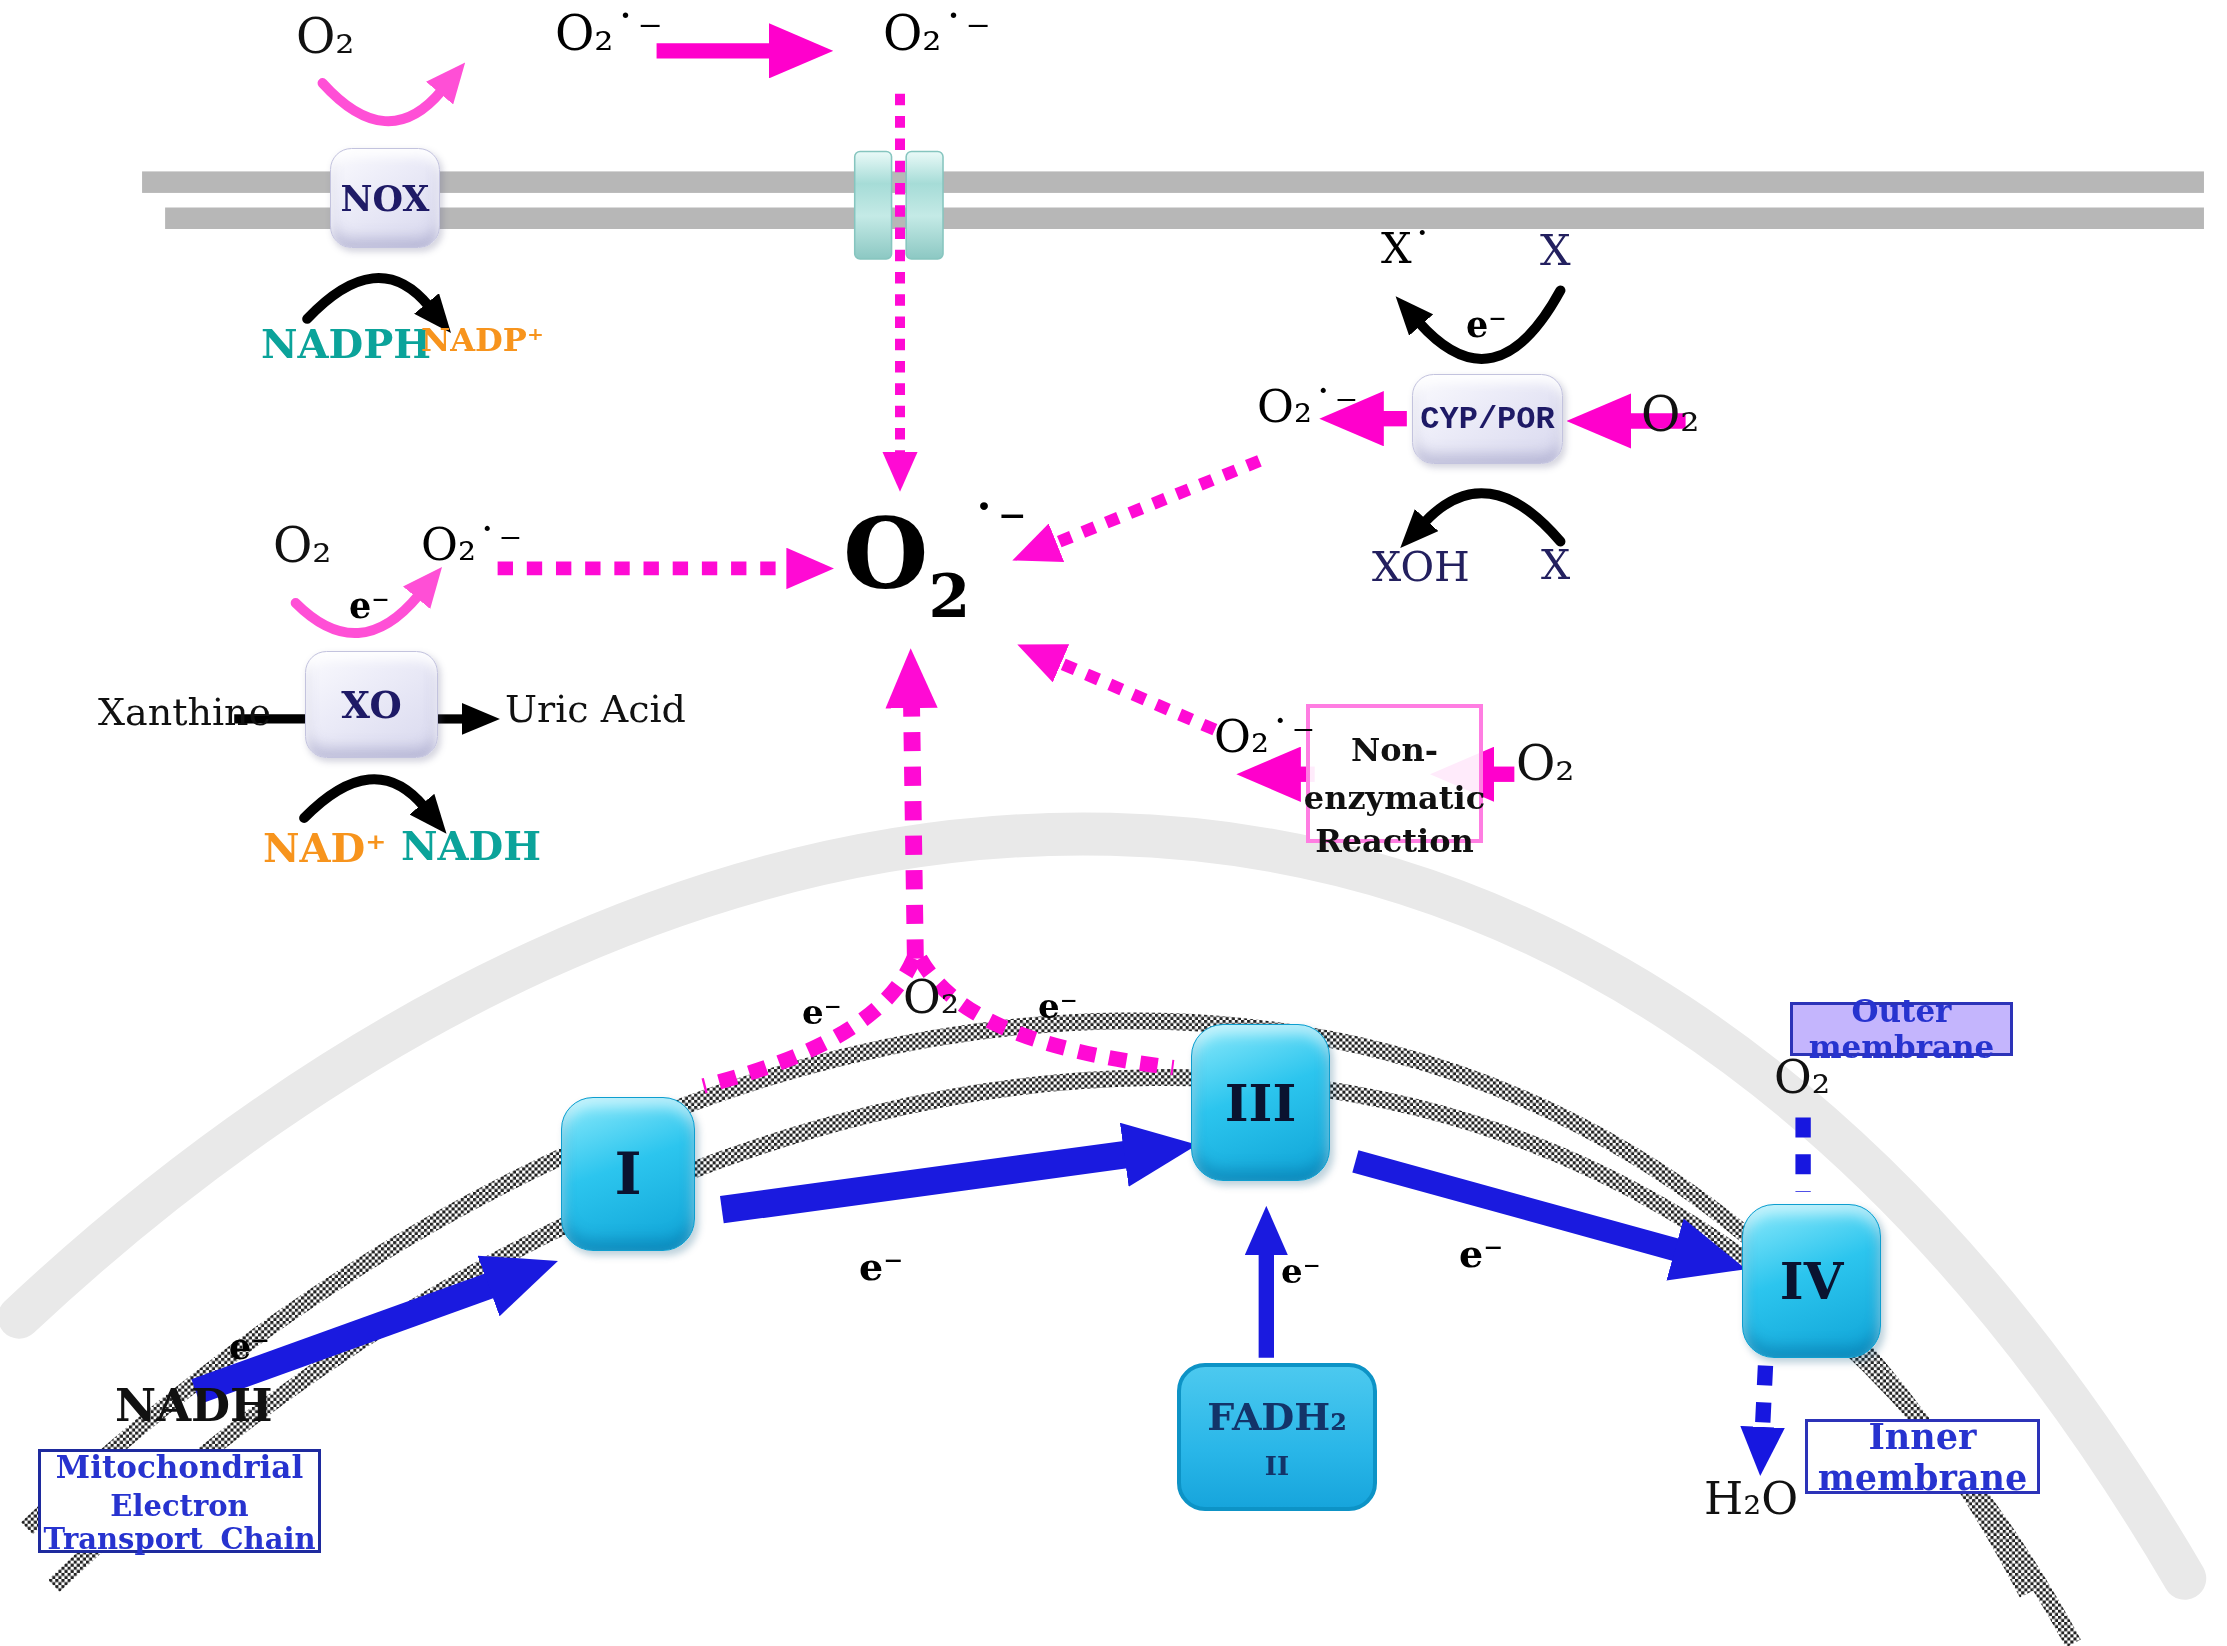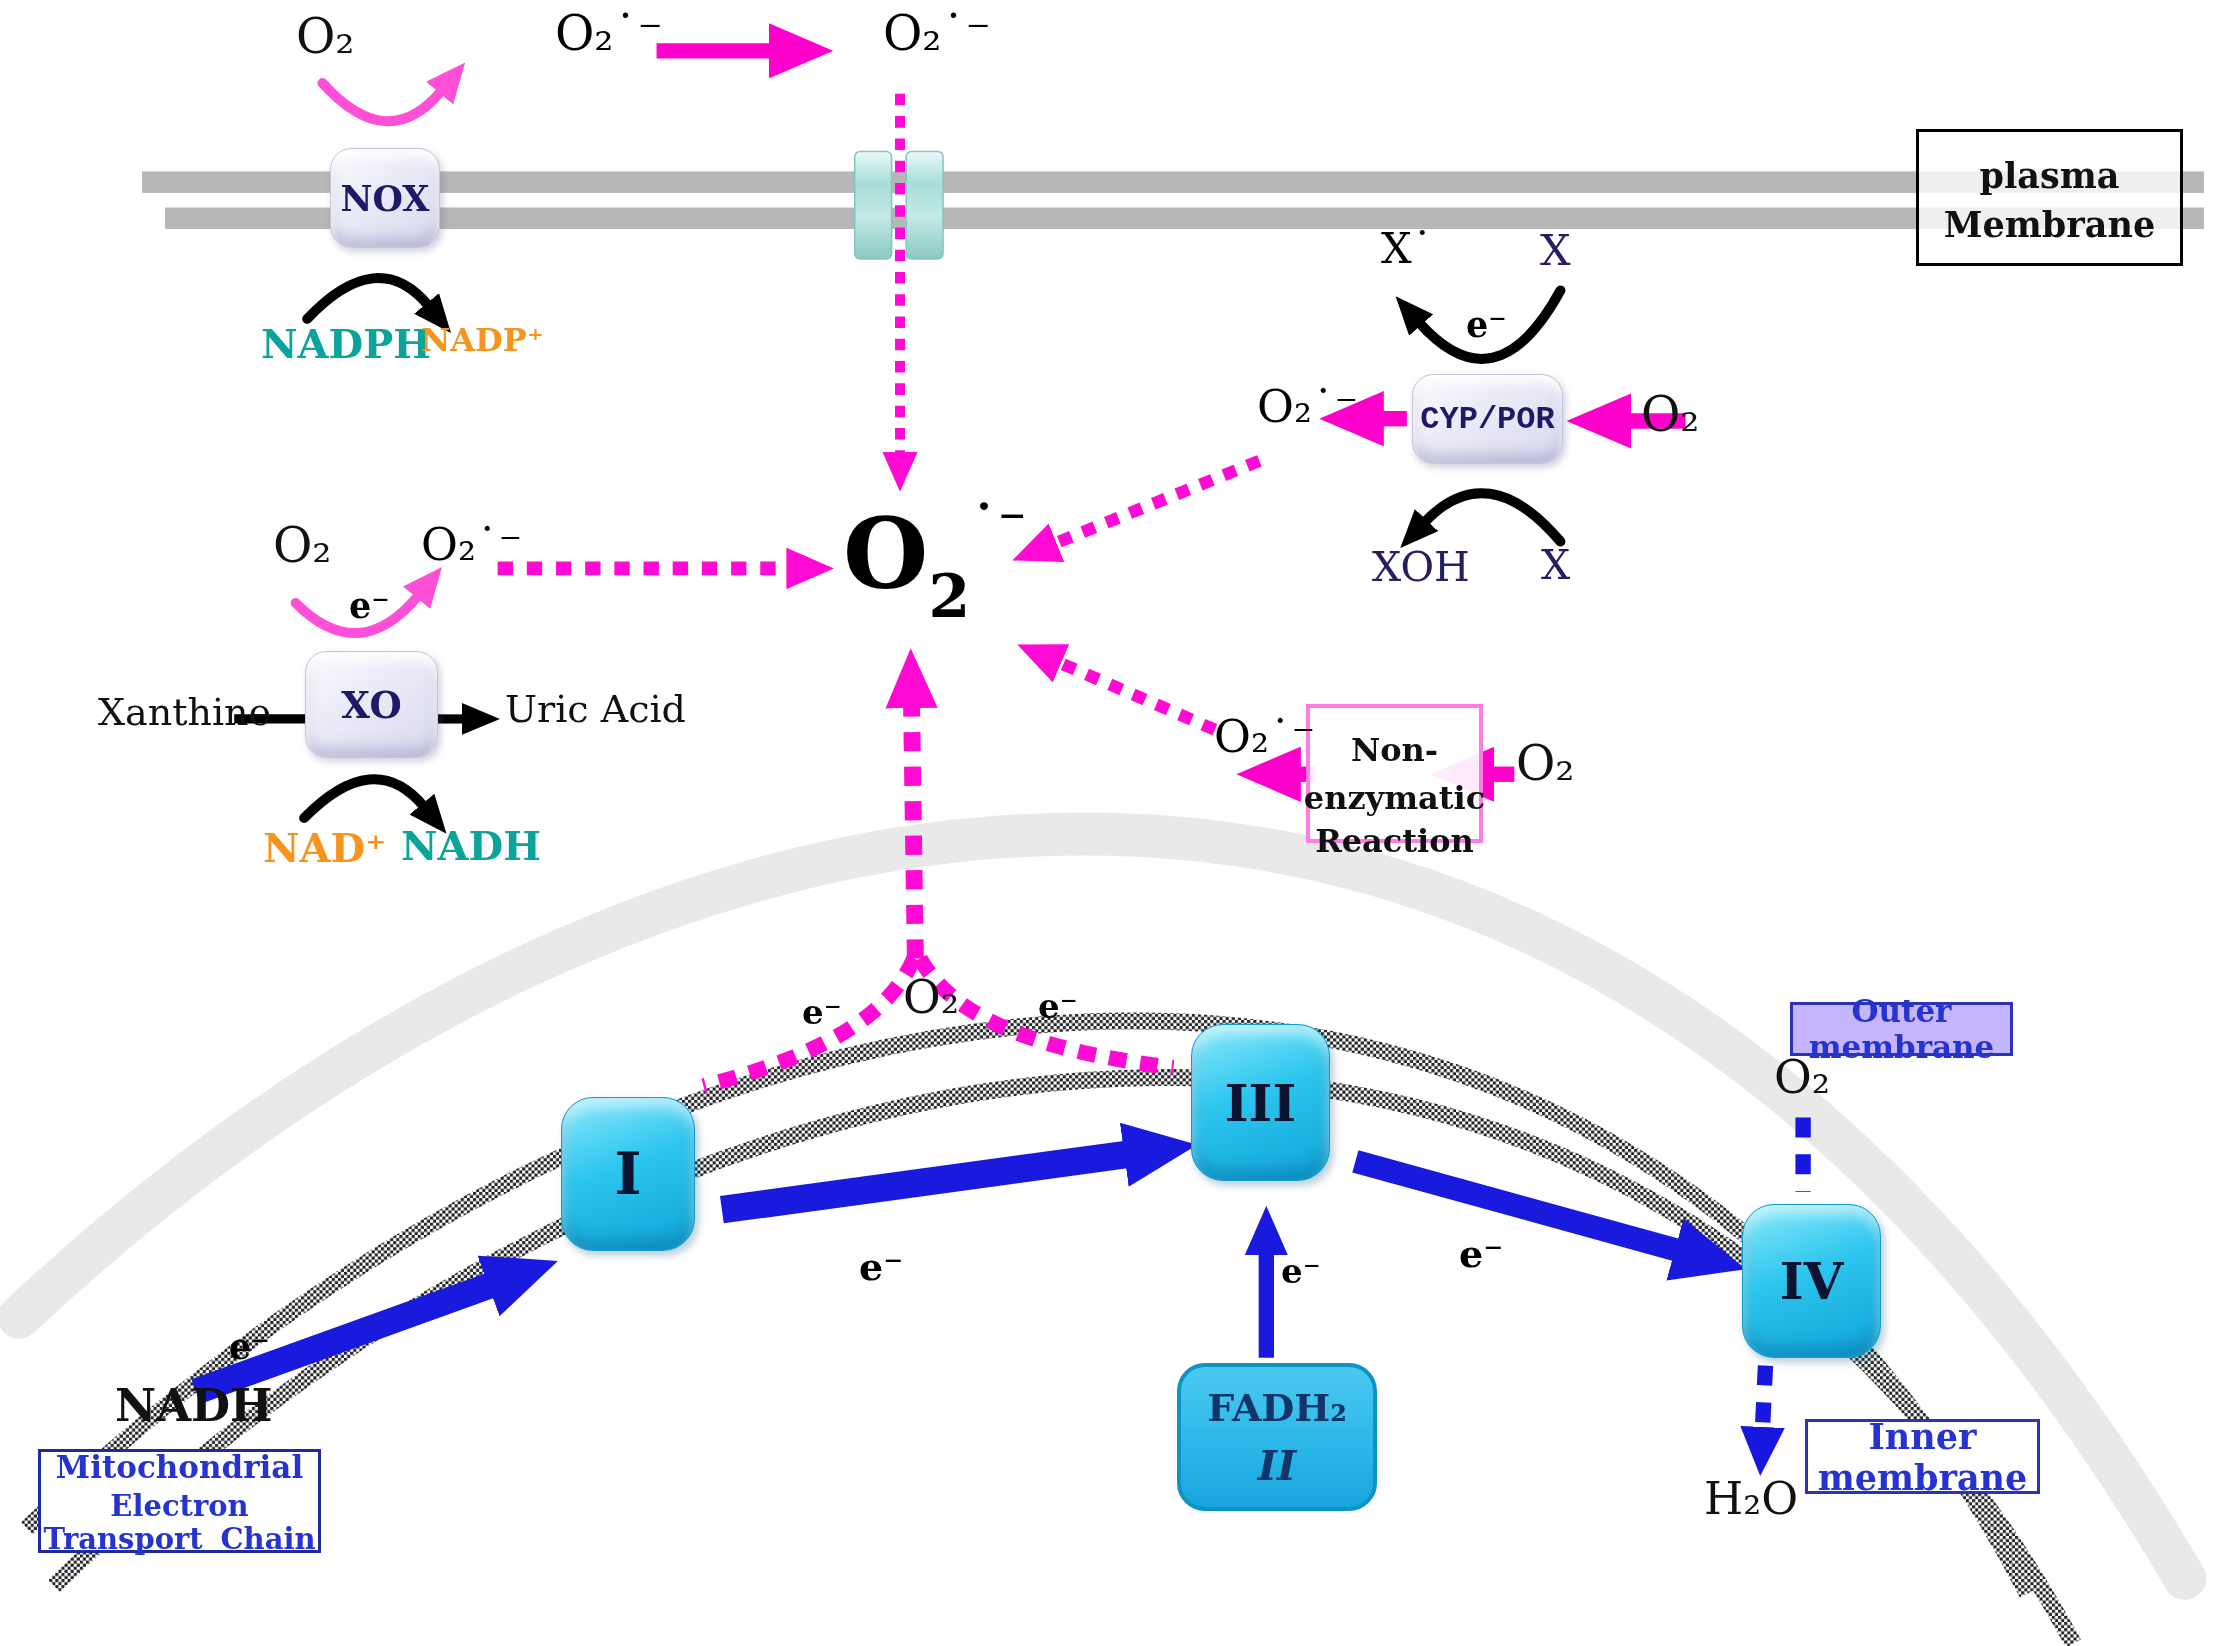--- a/index.html
+++ b/index.html
@@ -128,24 +128,20 @@
     <line x1="1765" y1="1512" x2="2185" y2="1628" stroke="#1a1adf" stroke-width="30" marker-end="url(#blue)"></line>
     <line x1="1649" y1="1768" x2="1649" y2="1630" stroke="#1a1adf" stroke-width="20" marker-end="url(#blmed)"></line>
     <line x1="2348" y1="1455" x2="2348" y2="1552" stroke="#1717e0" stroke-width="20" stroke-dasharray="26 22"></line>
     <line x1="2299" y1="1778" x2="2295" y2="1862" stroke="#1717e0" stroke-width="20" stroke-dasharray="26 22" marker-end="url(#bldash)"></line>
   </svg>
 
   <div class="enzbox" style="left:330px;top:148px;width:108px;height:98px;font-size:35px;">
     <span>NOX</span>
   </div>
 
-  <div class="obox" style="left:1916px;top:129px;width:261px;height:131px;border:3.8px solid #000;background:rgba(255,255,255,.78);">
-    <div class="black bold" style="font-size:35px;line-height:1.55;">plasma</div>
-    <div class="black bold" style="font-size:35px;line-height:1.2;">Membrane</div>
-  </div>
 
   <div class="enzbox" style="left:1412px;top:374px;width:149px;height:88px;font-size:32px;font-family:Liberation Mono, monospace;">
     <span>CYP/POR</span>
   </div>
 
   <div class="enzbox" style="left:305px;top:651px;width:131px;height:105px;font-size:37px;">
     <span>XO</span>
   </div>
 
   <div class="obox" style="left:1306px;top:704px;width:169px;height:131px;border:4.6px solid #ff7de2;background:rgba(255,255,255,.92);">
@@ -157,21 +153,21 @@
     <span>I</span>
   </div>
   <div class="cplx" style="left:1191px;top:1024px;width:137px;height:155px;font-size:51px;">
     <span>III</span>
   </div>
   <div class="cplx" style="left:1742px;top:1204px;width:137px;height:152px;font-size:51px;">
     <span>IV</span>
   </div>
   <div class="cplx flatcyan" style="left:1177px;top:1363px;width:192px;height:140px;">
     <div class="bold" style="font-size:38px;">FADH₂</div>
-    <div class="bold" style="font-size:41px;font-style:italic;">II</div>
+    <div class="bold" style="font-size:26px;">II</div>
   </div>
 
   <div class="obox" style="left:1790px;top:1002px;width:217px;height:48px;border:3.1px solid #2c33b8;background:#c4b5fd;align-items:flex-end;">
     <div class="blue bold" style="font-size:31px;">Outer membrane</div>
   </div>
   <div class="obox" style="left:1805px;top:1419px;width:229px;height:69px;border:3.1px solid #2c33b8;background:#fff;">
     <div class="blue bold" style="font-size:35px;">Inner membrane</div>
   </div>
   <div class="obox" style="left:38px;top:1449px;width:277px;height:98px;border:3.8px solid #1e2a9e;background:#fff;">
     <div class="blue bold" style="font-size:31px;line-height:1.45;">Mitochondrial</div>

